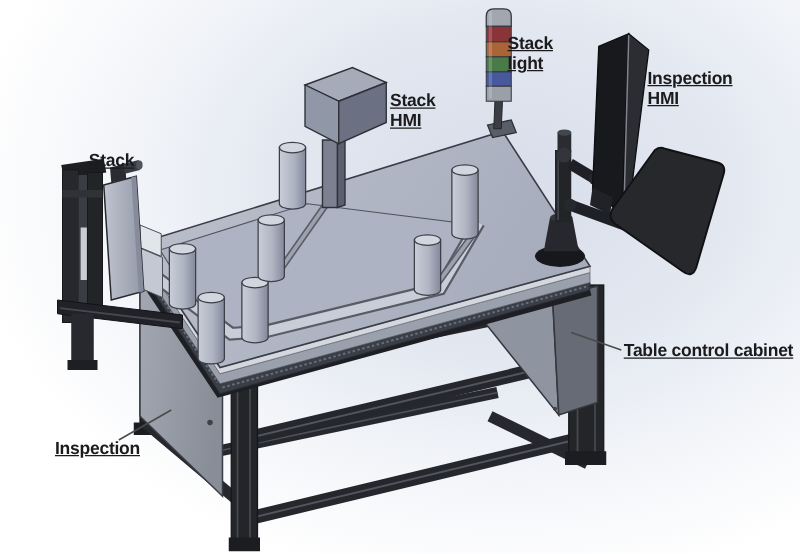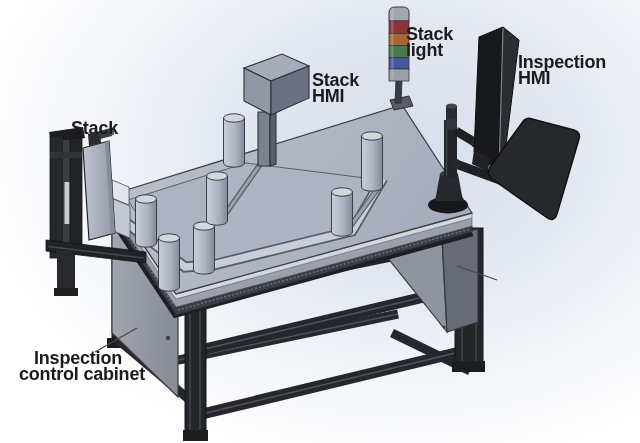--- a/index.html
+++ b/index.html
@@ -9,25 +9,26 @@
     overflow:hidden;
     background:
       radial-gradient(ellipse 430px 320px at 63% 34%,
         #d8deea 0%, #e2e7f0 40%, #f3f5f9 72%, #ffffff 100%);
     font-family:"Liberation Sans", sans-serif;
   }
   svg{position:absolute;left:0;top:0;}
   .label{
     position:absolute;
     font-weight:bold;
-    font-size:18px;
+    font-size:14px;
     line-height:16px;
     color:#1b1b1d;
     letter-spacing:-0.2px;
     white-space:nowrap;
+    text-decoration:underline;
   }
   .label span{display:block;}
   .label.center{text-align:center;}
 </style>
 </head>
 <body>
 
 <div class="stage">
 
 <svg width="640" height="443" viewBox="0 0 640 443">
@@ -235,19 +236,21 @@
 <div class="label" style="left:406px; top:26px;">
   <span>Stack</span>
   <span>light</span>
 </div>
 
 <div class="label" style="left:518px; top:54px;">
   <span>Inspection</span>
   <span>HMI</span>
 </div>
 
+<div class="label" style="left:499px; top:272px;">
+  <span>Table control cabinet</span>
+</div>
 
 <div class="label center" style="left:19px; top:350px; width:118px;">
   <span>Inspection</span>
-  <span>control cabinet</span>
 </div>
 
 </div>
 
 </body></html>

